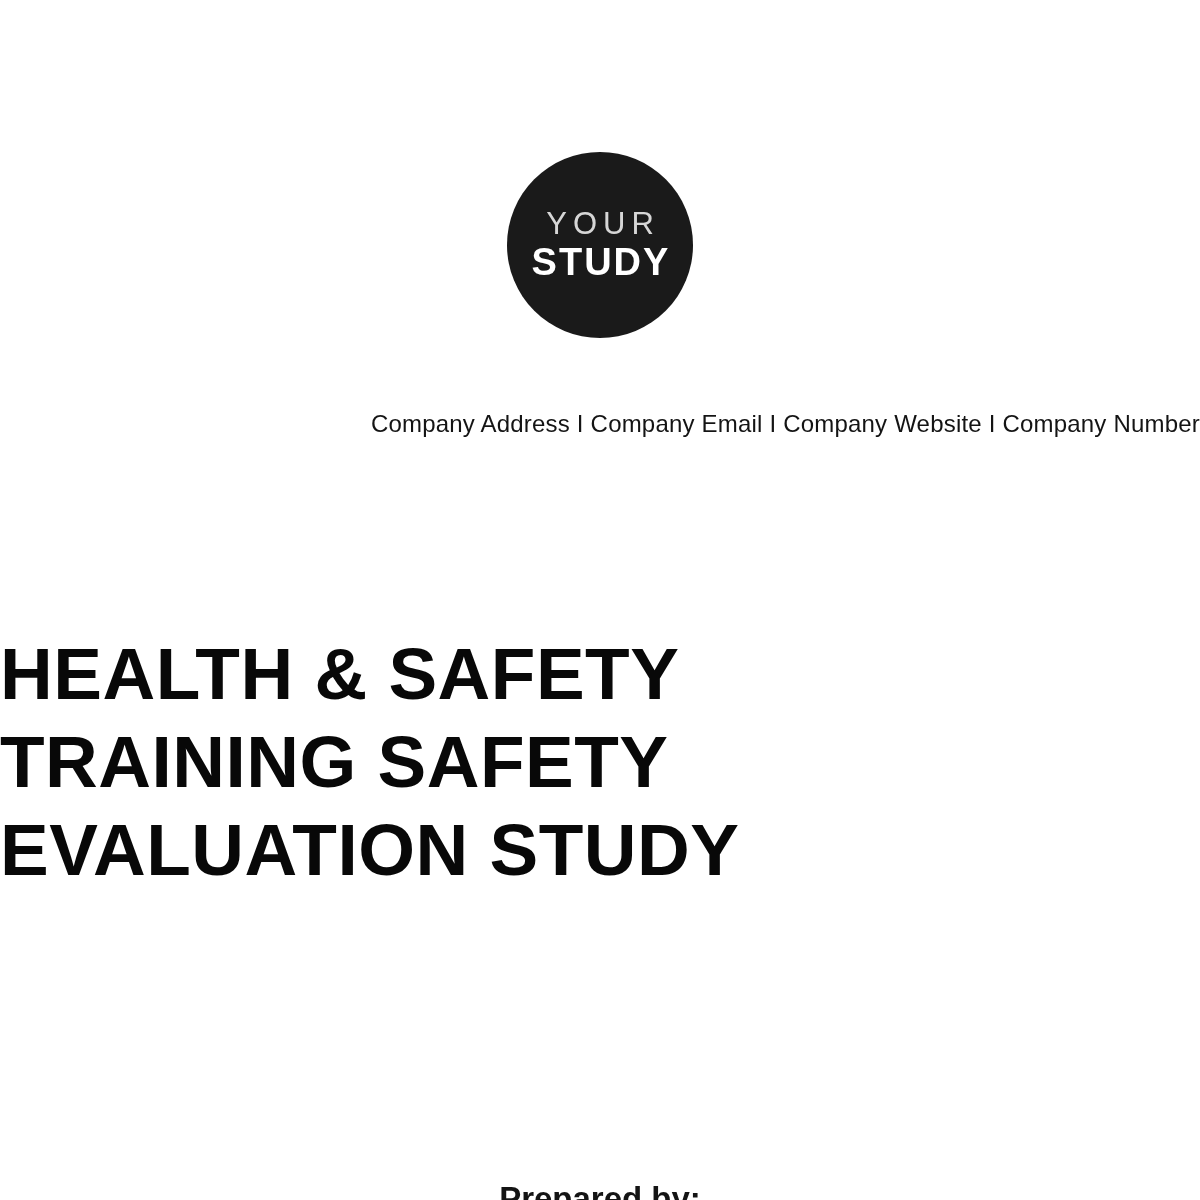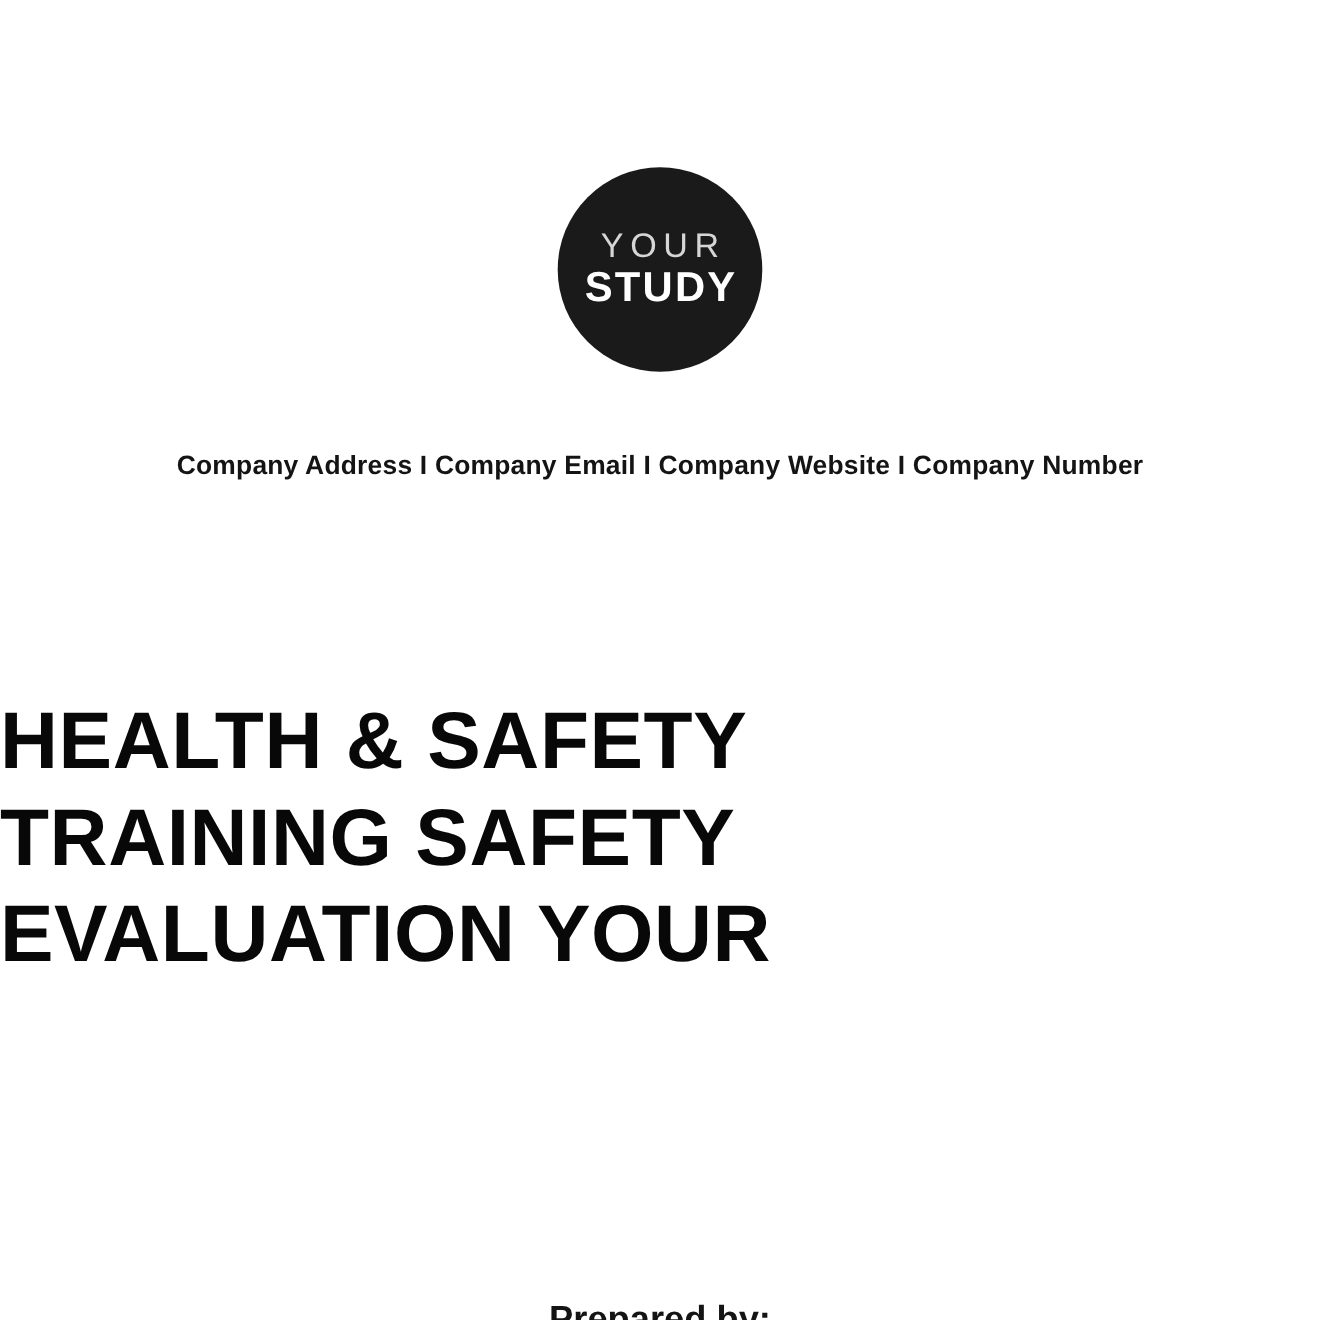--- a/index.html
+++ b/index.html
@@ -47,23 +47,23 @@
     letter-spacing: 2px;
     text-indent: 2px;
     line-height: 1.05;
     margin-top: 2px;
   }
   .company-info {
     position: absolute;
     top: 410px;
     left: 0;
     width: 100%;
-    text-align: center;
+    text-align: right;
     font-size: 24px;
-    font-weight: 700;
+    font-weight: 400;
     color: var(--text-color, #141414);
     letter-spacing: 0.2px;
   }
   .doc-title {
     position: absolute;
     top: 630px;
     left: 0;
     width: 100%;
     margin: 0;
     text-align: left;
@@ -96,18 +96,18 @@
   <div class="logo-circle">
     <span class="logo-top">YOUR</span>
     <span class="logo-bottom">STUDY</span>
   </div>
 
   <div class="company-info">Company Address I Company Email I Company Website I Company Number</div>
 
   <h1 class="doc-title">
     <span class="title-line">HEALTH &amp; SAFETY</span>
     <span class="title-line">TRAINING SAFETY</span>
-    <span class="title-line">EVALUATION YOUR</span>
+    <span class="title-line">EVALUATION STUDY</span>
   </h1>
 
   <div class="prepared-by">Prepared by:</div>
 
 </div>
 
 </body></html>

